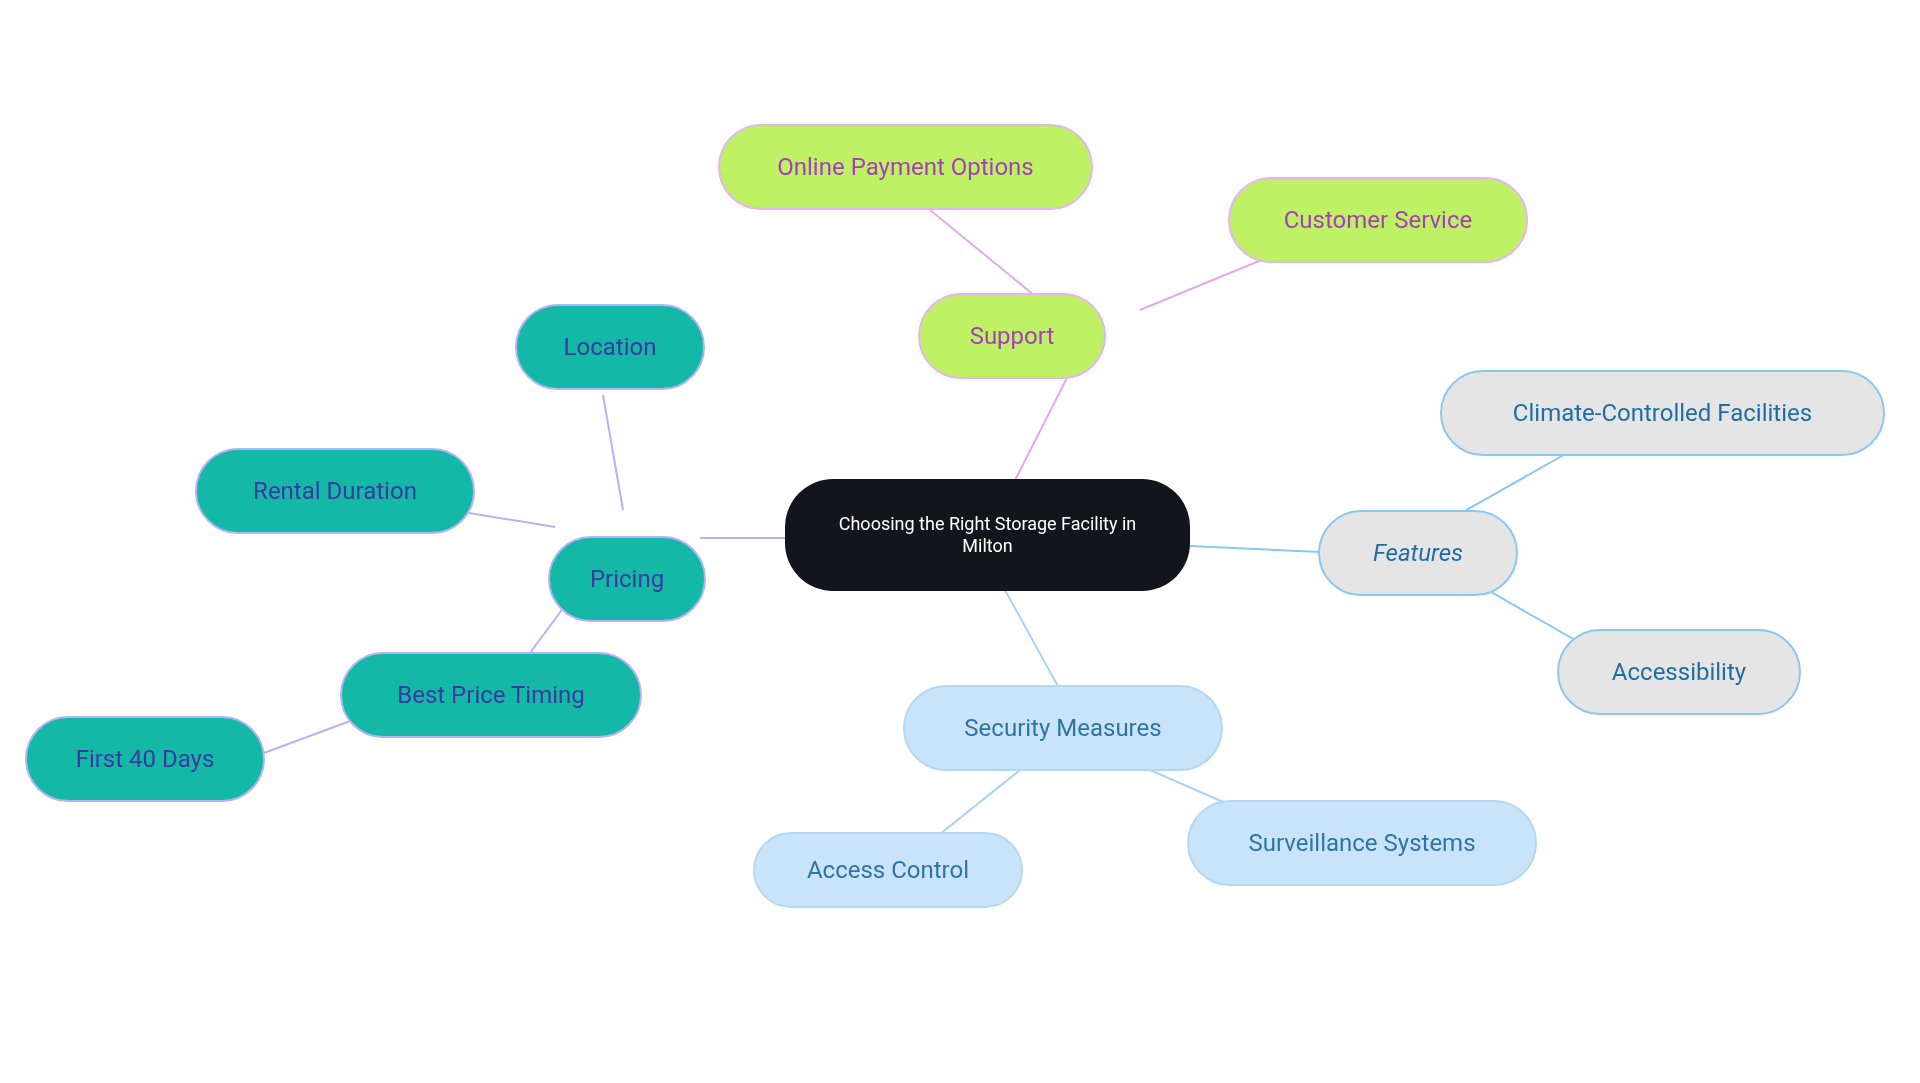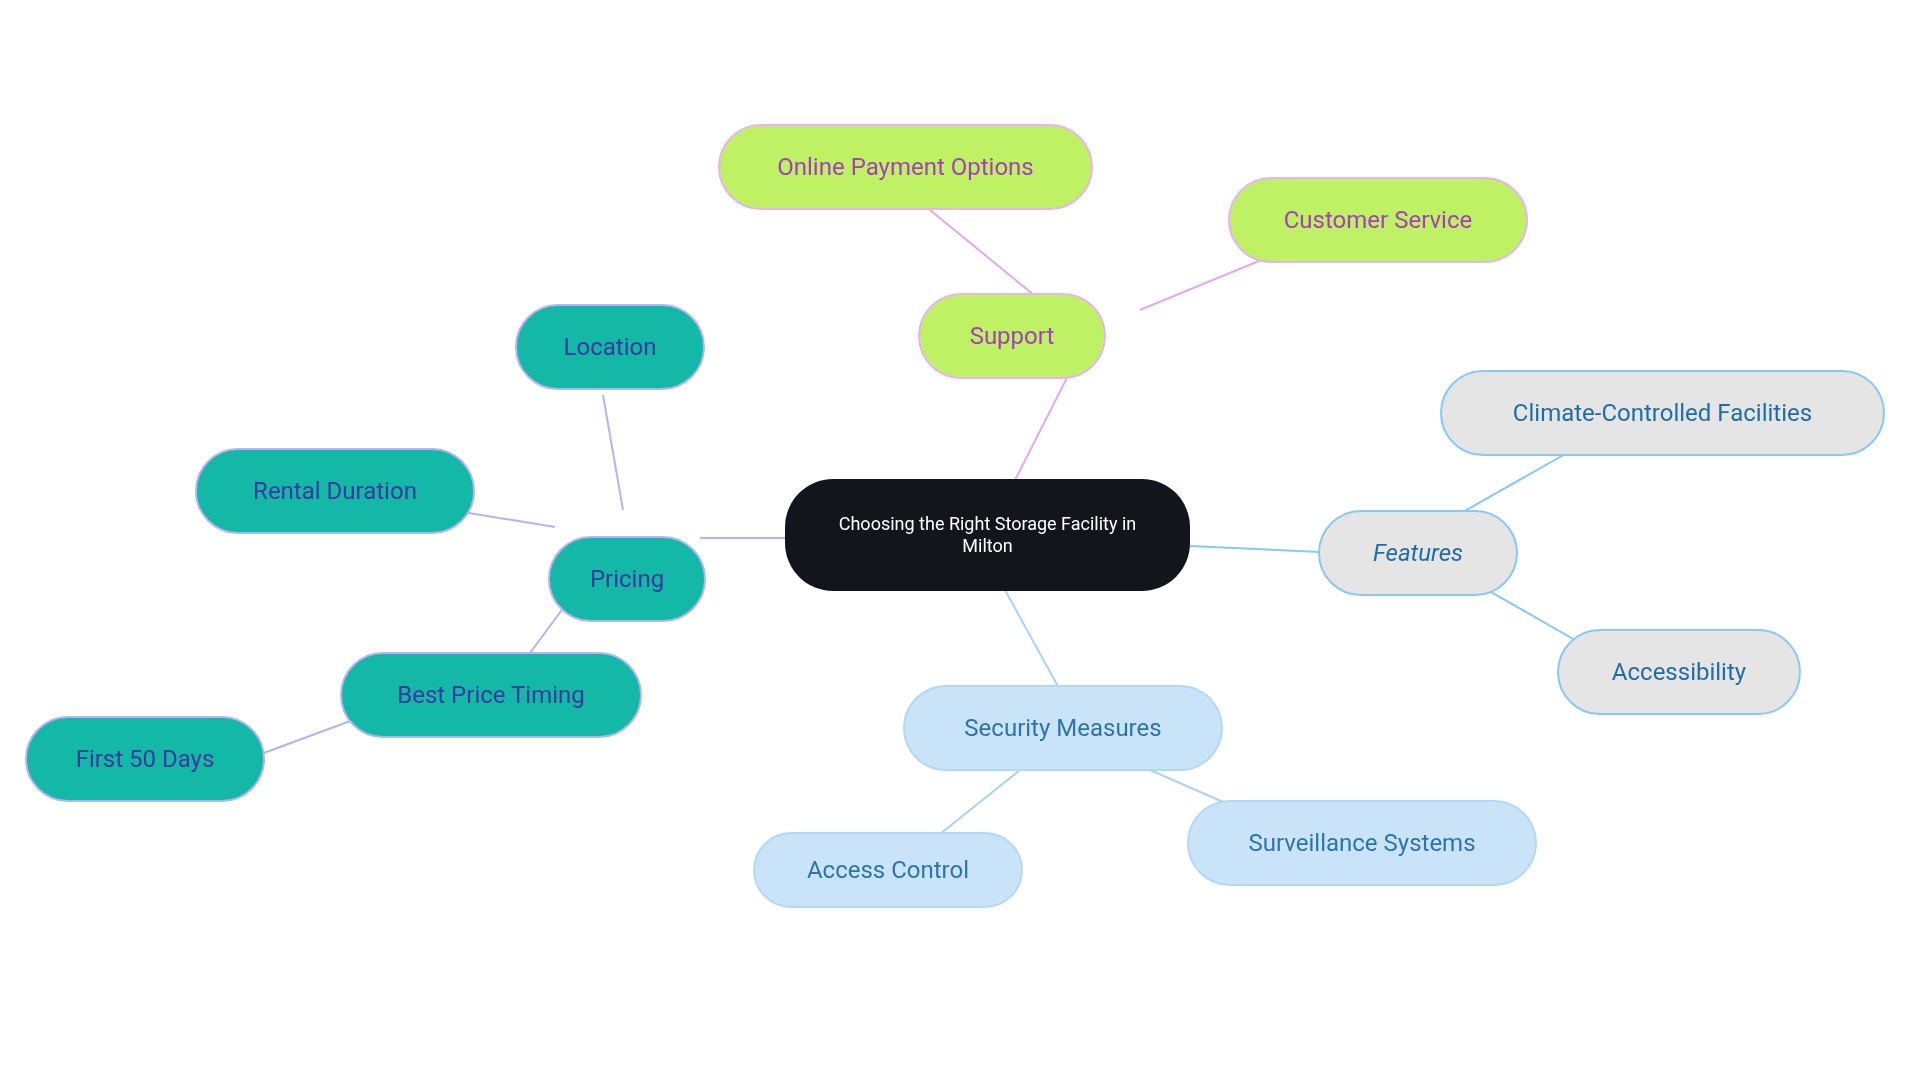--- a/index.html
+++ b/index.html
@@ -109,21 +109,21 @@
   <div class="node purple" style="left:515px; top:304px; width:190px; height:86px;">
     <span>Location</span>
   </div>
   <div class="node purple" style="left:195px; top:448px; width:280px; height:86px;">
     <span>Rental Duration</span>
   </div>
   <div class="node purple" style="left:340px; top:652px; width:302px; height:86px;">
     <span>Best Price Timing</span>
   </div>
   <div class="node purple" style="left:25px; top:716px; width:240px; height:86px;">
-    <span>First 50 Days</span>
+    <span>First 40 Days</span>
   </div>
 
   <div class="node pink" style="left:918px; top:293px; width:188px; height:86px;">
     <span>Support</span>
   </div>
   <div class="node pink" style="left:718px; top:124px; width:375px; height:86px;">
     <span>Online Payment Options</span>
   </div>
   <div class="node pink" style="left:1228px; top:177px; width:300px; height:86px;">
     <span>Customer Service</span>

